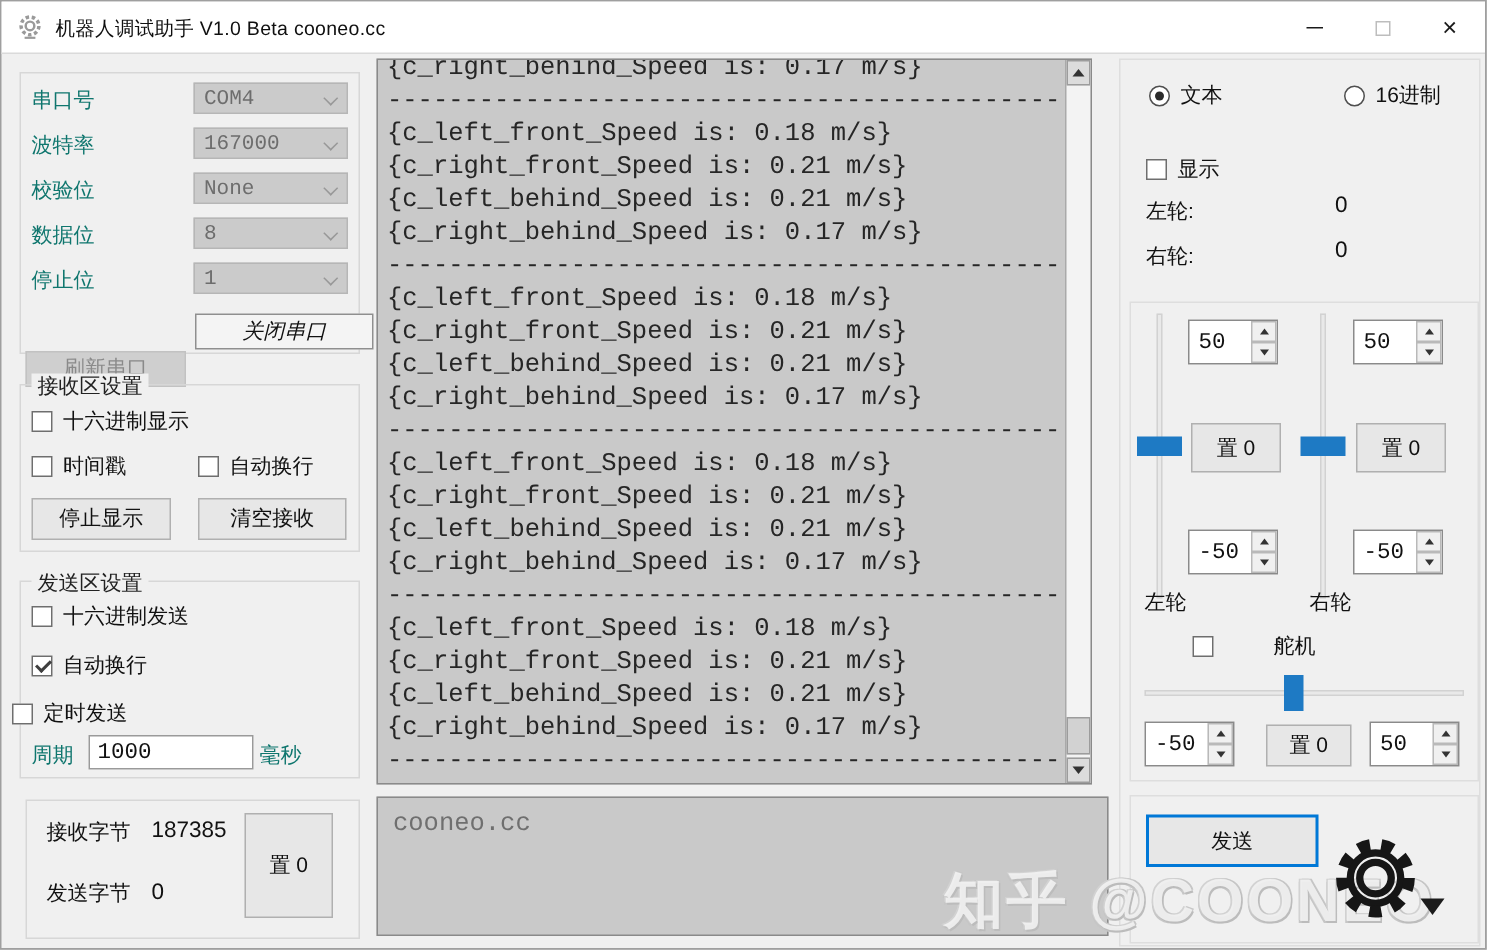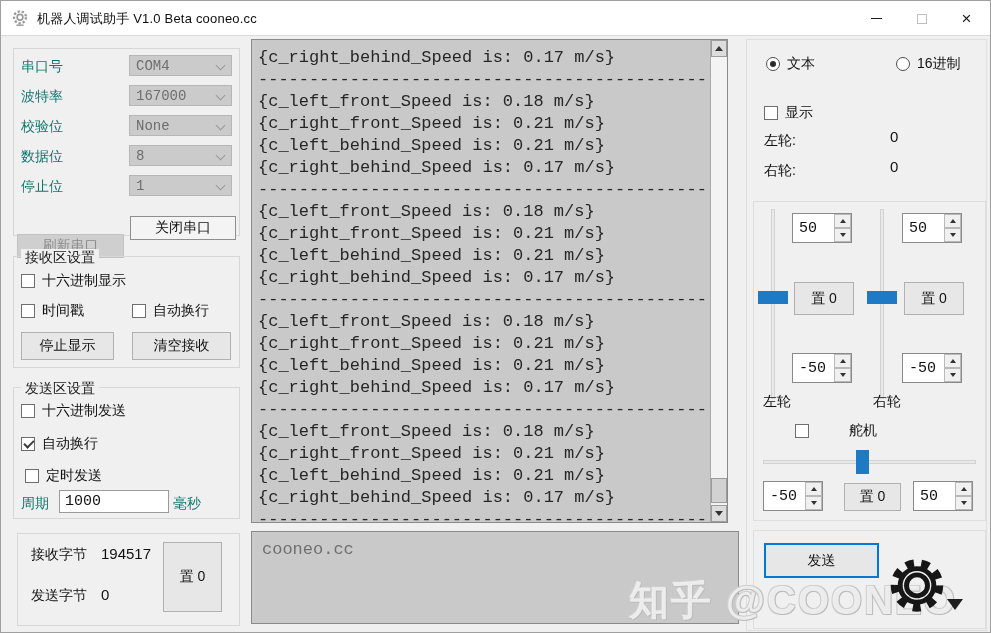--- a/index.html
+++ b/index.html
@@ -38,21 +38,21 @@
   
   .chk-row{position:absolute;display:flex;align-items:center;gap:7px;}
   .chk{width:14px;height:14px;background:#fff;border:1px solid #6e6e6e;position:relative;flex:0 0 auto;}
   .chk.checked::after{content:"";position:absolute;left:2px;top:2px;width:8px;height:4px;border-left:2px solid #3f3f3f;border-bottom:2px solid #3f3f3f;transform:rotate(-45deg);}
   .chk-label{font-size:14px;color:#111;white-space:nowrap;}
   .radio{width:14px;height:14px;border-radius:50%;background:#fff;border:1px solid #4f4f4f;position:relative;flex:0 0 auto;}
   .radio.sel::after{content:"";position:absolute;left:3px;top:3px;width:6px;height:6px;border-radius:50%;background:#2b2b2b;}
 
   
   .console{position:absolute;left:250px;top:38px;width:477px;height:484px;background:#c9c9c9;border:1px solid #8a8a8a;overflow:hidden;}
-  .console-text{margin:-5px 0 0 0;padding:12px 0 0 6px;font-family:"Liberation Mono","DejaVu Sans Mono",monospace;font-size:17px;line-height:22px;color:#262626;white-space:pre;}
+  .console-text{margin:-5px 0 0 0;padding:0 0 0 6px;font-family:"Liberation Mono","DejaVu Sans Mono",monospace;font-size:17px;line-height:22px;color:#262626;white-space:pre;}
   .sb{position:absolute;right:0;top:0;bottom:0;width:17px;background:#f3f3f3;border-left:1px solid #a9a9a9;}
   .sb-btn{position:absolute;left:0;width:16px;height:17px;background:#dcdcdc;border:1px solid #9c9c9c;display:flex;align-items:center;justify-content:center;}
   .sb-thumb{position:absolute;left:0;width:16px;height:25px;background:#d2d2d2;border:1px solid #9c9c9c;}
   .tri{display:block;width:0;height:0;}
   .tri-up{border-left:4px solid transparent;border-right:4px solid transparent;border-bottom:5px solid #333;}
   .tri-down{border-left:4px solid transparent;border-right:4px solid transparent;border-top:5px solid #333;}
 
   .sendbox{position:absolute;left:250px;top:530px;width:488px;height:93px;background:#c9c9c9;border:1px solid #8a8a8a;padding:8px 10px;font-family:"Liberation Mono","DejaVu Sans Mono",monospace;font-size:17px;color:#6f6f6f;}
 
   
@@ -131,21 +131,21 @@
     <i class="chev"></i>
   </div>
 
   <span class="fld-label" style="left:20px;top:177px;">停止位</span>
   <div class="combo" style="left:128px;top:174px;">
     <span class="combo-val">1</span>
     <i class="chev"></i>
   </div>
 
   <div class="btn btn-disabled" style="left:16px;top:204px;width:107px;height:24px;">刷新串口</div>
-  <div class="btn btn-light" style="left:129px;top:215px;width:106px;height:24px;">关闭串口</div>
+  <div class="btn btn-light" style="left:129px;top:208px;width:119px;height:24px;font-style:italic;">关闭串口</div>
 
   <div class="group" style="left:12px;top:255px;width:227px;height:112px;">
     <span class="group-title">接收区设置</span>
   </div>
   <div class="chk-row" style="left:20px;top:271px;">
     <span class="chk"></span>
     <span class="chk-label">十六进制显示</span>
   </div>
   <div class="chk-row" style="left:20px;top:301px;">
     <span class="chk"></span>
@@ -162,31 +162,31 @@
     <span class="group-title">发送区设置</span>
   </div>
   <div class="chk-row" style="left:20px;top:401px;">
     <span class="chk"></span>
     <span class="chk-label">十六进制发送</span>
   </div>
   <div class="chk-row" style="left:20px;top:434px;">
     <span class="chk checked"></span>
     <span class="chk-label">自动换行</span>
   </div>
-  <div class="chk-row" style="left:24px;top:466px;">
+  <div class="chk-row" style="left:7px;top:466px;">
     <span class="chk"></span>
     <span class="chk-label">定时发送</span>
   </div>
   <span class="fld-label" style="left:20px;top:494px;">周期</span>
   <div class="abs" style="left:58px;top:489px;width:110px;height:23px;background:#fff;border:1px solid #9a9a9a;padding:2px 5px;font-size:15px;font-family:'Liberation Mono','DejaVu Sans Mono',monospace;"><span>1000</span></div>
   <span class="fld-label" style="left:172px;top:494px;">毫秒</span>
 
   <div class="group" style="left:16px;top:532px;width:223px;height:93px;"></div>
   <span class="txt" style="left:30px;top:545px;">接收字节</span>
-  <span class="val" style="left:100px;top:544px;">194517</span>
+  <span class="val" style="left:100px;top:544px;">187385</span>
   <span class="txt" style="left:30px;top:586px;">发送字节</span>
   <span class="val" style="left:100px;top:585px;">0</span>
   <div class="btn" style="left:162px;top:541px;width:59px;height:70px;">置 0</div>
 
   <div class="console">
     <pre class="console-text">{c_right_behind_Speed is: 0.17 m/s}
 --------------------------------------------
 {c_left_front_Speed is: 0.18 m/s}
 {c_right_front_Speed is: 0.21 m/s}
 {c_left_behind_Speed is: 0.21 m/s}

